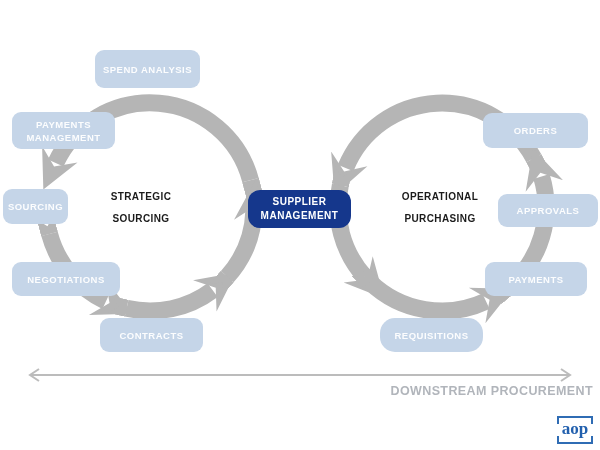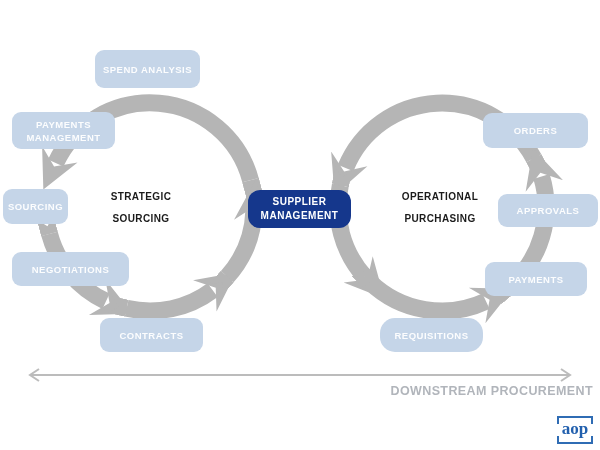--- a/index.html
+++ b/index.html
@@ -72,21 +72,21 @@
       <line x1="31" y1="375" x2="569" y2="375"></line>
       <polyline points="39,369 30,375 39,381"></polyline>
       <polyline points="561,369 570,375 561,381"></polyline>
     </g>
   </svg>
 
   <div class="step" style="left:95px;top:50px;width:105px;height:38px;">SPEND ANALYSIS</div>
   <div class="step" style="left:12px;top:112px;width:103px;height:37px;">PAYMENTS
 MANAGEMENT</div>
   <div class="step" style="left:3px;top:189px;width:65px;height:35px;">SOURCING</div>
-  <div class="step" style="left:12px;top:252px;width:117px;height:34px;">NEGOTIATIONS</div>
+  <div class="step" style="left:12px;top:262px;width:108px;height:34px;">NEGOTIATIONS</div>
   <div class="step" style="left:100px;top:318px;width:103px;height:34px;">CONTRACTS</div>
 
   <div class="step" style="left:483px;top:113px;width:105px;height:35px;">ORDERS</div>
   <div class="step" style="left:498px;top:194px;width:100px;height:33px;">APPROVALS</div>
   <div class="step" style="left:485px;top:262px;width:102px;height:34px;">PAYMENTS</div>
   <div class="step" style="left:380px;top:318px;width:103px;height:34px;border-radius:15px;">REQUISITIONS</div>
 
   <div class="cycle-title" style="left:66px;top:186px;width:150px;">STRATEGIC
 SOURCING</div>
   <div class="cycle-title" style="left:365px;top:186px;width:150px;">OPERATIONAL

